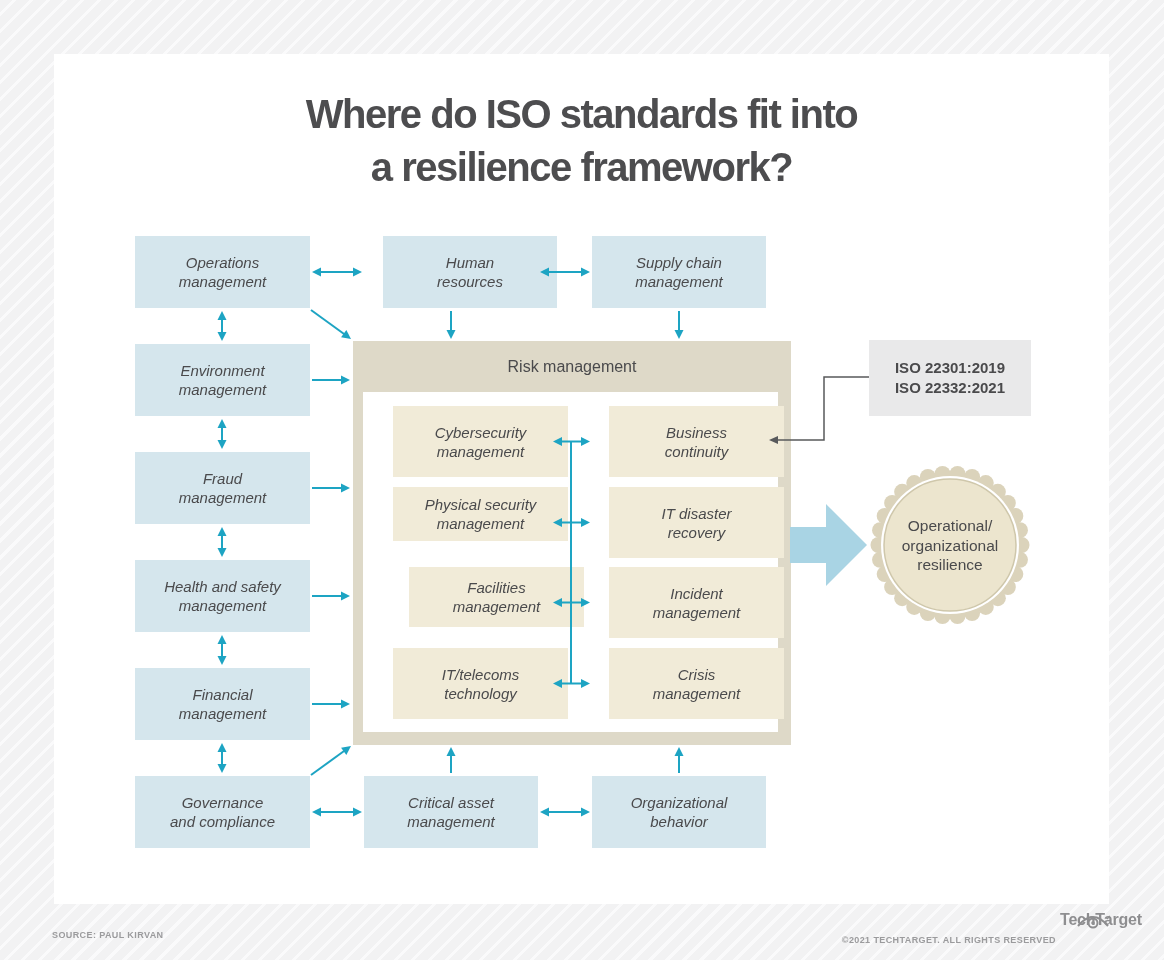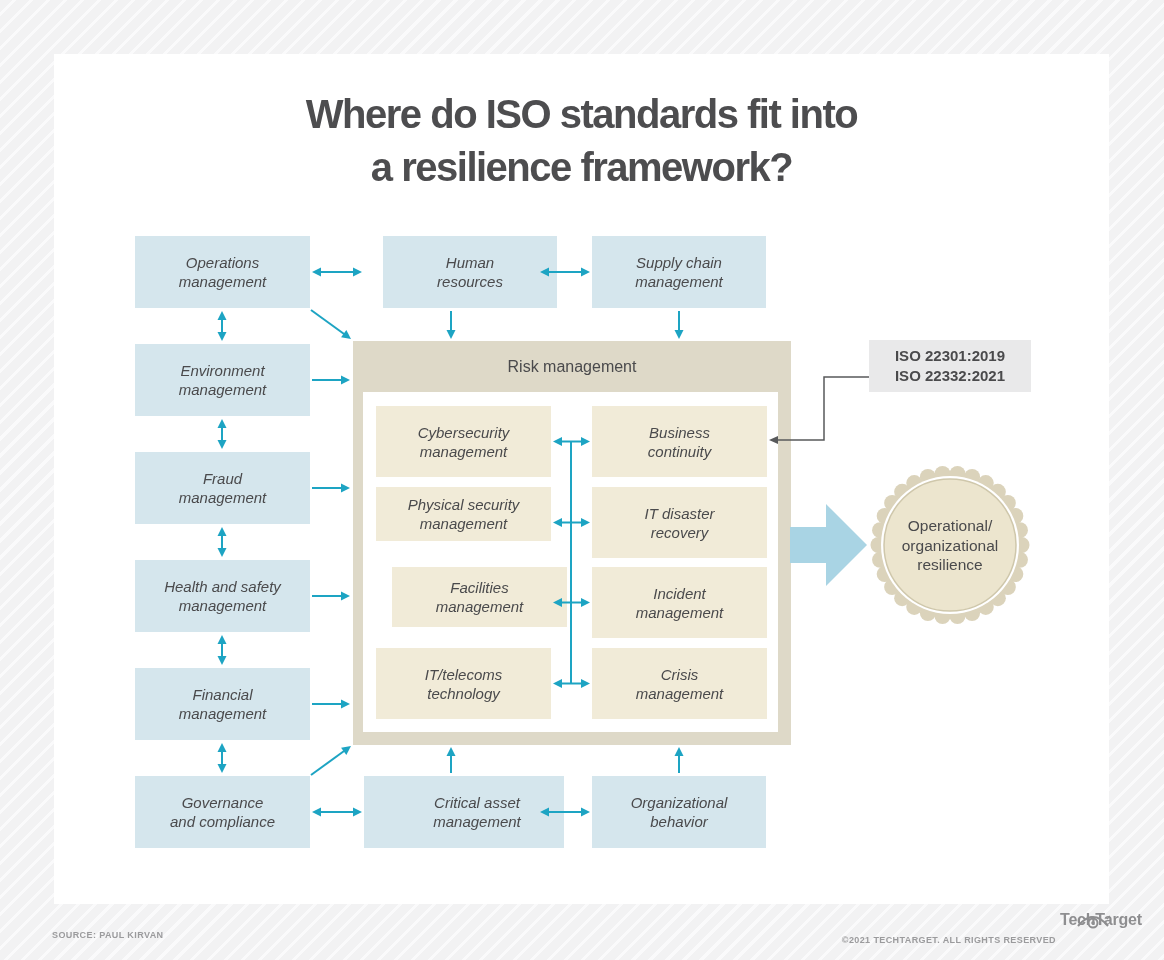--- a/index.html
+++ b/index.html
@@ -26,35 +26,35 @@
     font-size:40px;line-height:53px;letter-spacing:-1.5px;
     color:var(--title);
   }
   .box{
     position:absolute;
     display:flex;align-items:center;justify-content:center;
     text-align:center;white-space:pre-line;
     font-size:15px;line-height:19px;color:var(--text_dark);font-style:italic;
   }
   .blue{background:var(--blue_box);}
-  .beige{background:var(--beige_box);}
+  .beige{background:var(--beige_box);margin-left:17px;}
   .risk-container{
     position:absolute;left:353px;top:341px;width:438px;height:404px;
     background:var(--tan_container);
   }
   .risk-title{
     position:absolute;left:353px;top:358px;width:438px;
     text-align:center;font-size:16px;color:var(--text_dark);
   }
   .risk-inner{
     position:absolute;left:363px;top:392px;width:415px;height:340px;
     background:var(--panel);
   }
   .iso-box{
-    position:absolute;left:869px;top:340px;width:162px;height:52px;
+    position:absolute;left:869px;top:340px;width:162px;height:76px;
     background:var(--gray_box);
     display:flex;align-items:center;justify-content:center;
     text-align:center;white-space:pre-line;
     font-size:15px;line-height:20px;font-weight:600;color:var(--text_dark);
   }
   .seal-label{
     position:absolute;left:868px;top:516px;width:164px;
     text-align:center;white-space:pre-line;
     font-size:15.5px;line-height:19.5px;color:var(--text_dark);
   }
@@ -94,21 +94,21 @@
   <div class="box blue" style="left:135px;top:344px;width:175px;height:72px;">Environment
 management</div>
   <div class="box blue" style="left:135px;top:452px;width:175px;height:72px;">Fraud
 management</div>
   <div class="box blue" style="left:135px;top:560px;width:175px;height:72px;">Health and safety
 management</div>
   <div class="box blue" style="left:135px;top:668px;width:175px;height:72px;">Financial
 management</div>
   <div class="box blue" style="left:135px;top:776px;width:175px;height:72px;">Governance
 and compliance</div>
-  <div class="box blue" style="left:364px;top:776px;width:174px;height:72px;padding-left:26px;">Critical asset
+  <div class="box blue" style="left:364px;top:776px;width:174px;height:72px;">Critical asset
 management</div>
   <div class="box blue" style="left:592px;top:776px;width:174px;height:72px;">Organizational
 behavior</div>
 
   <div class="risk-container"></div>
   <div class="risk-title">Risk management</div>
   <div class="risk-inner"></div>
 
   <div class="box beige" style="left:376px;top:406px;width:175px;height:71px;">Cybersecurity
 management</div>

